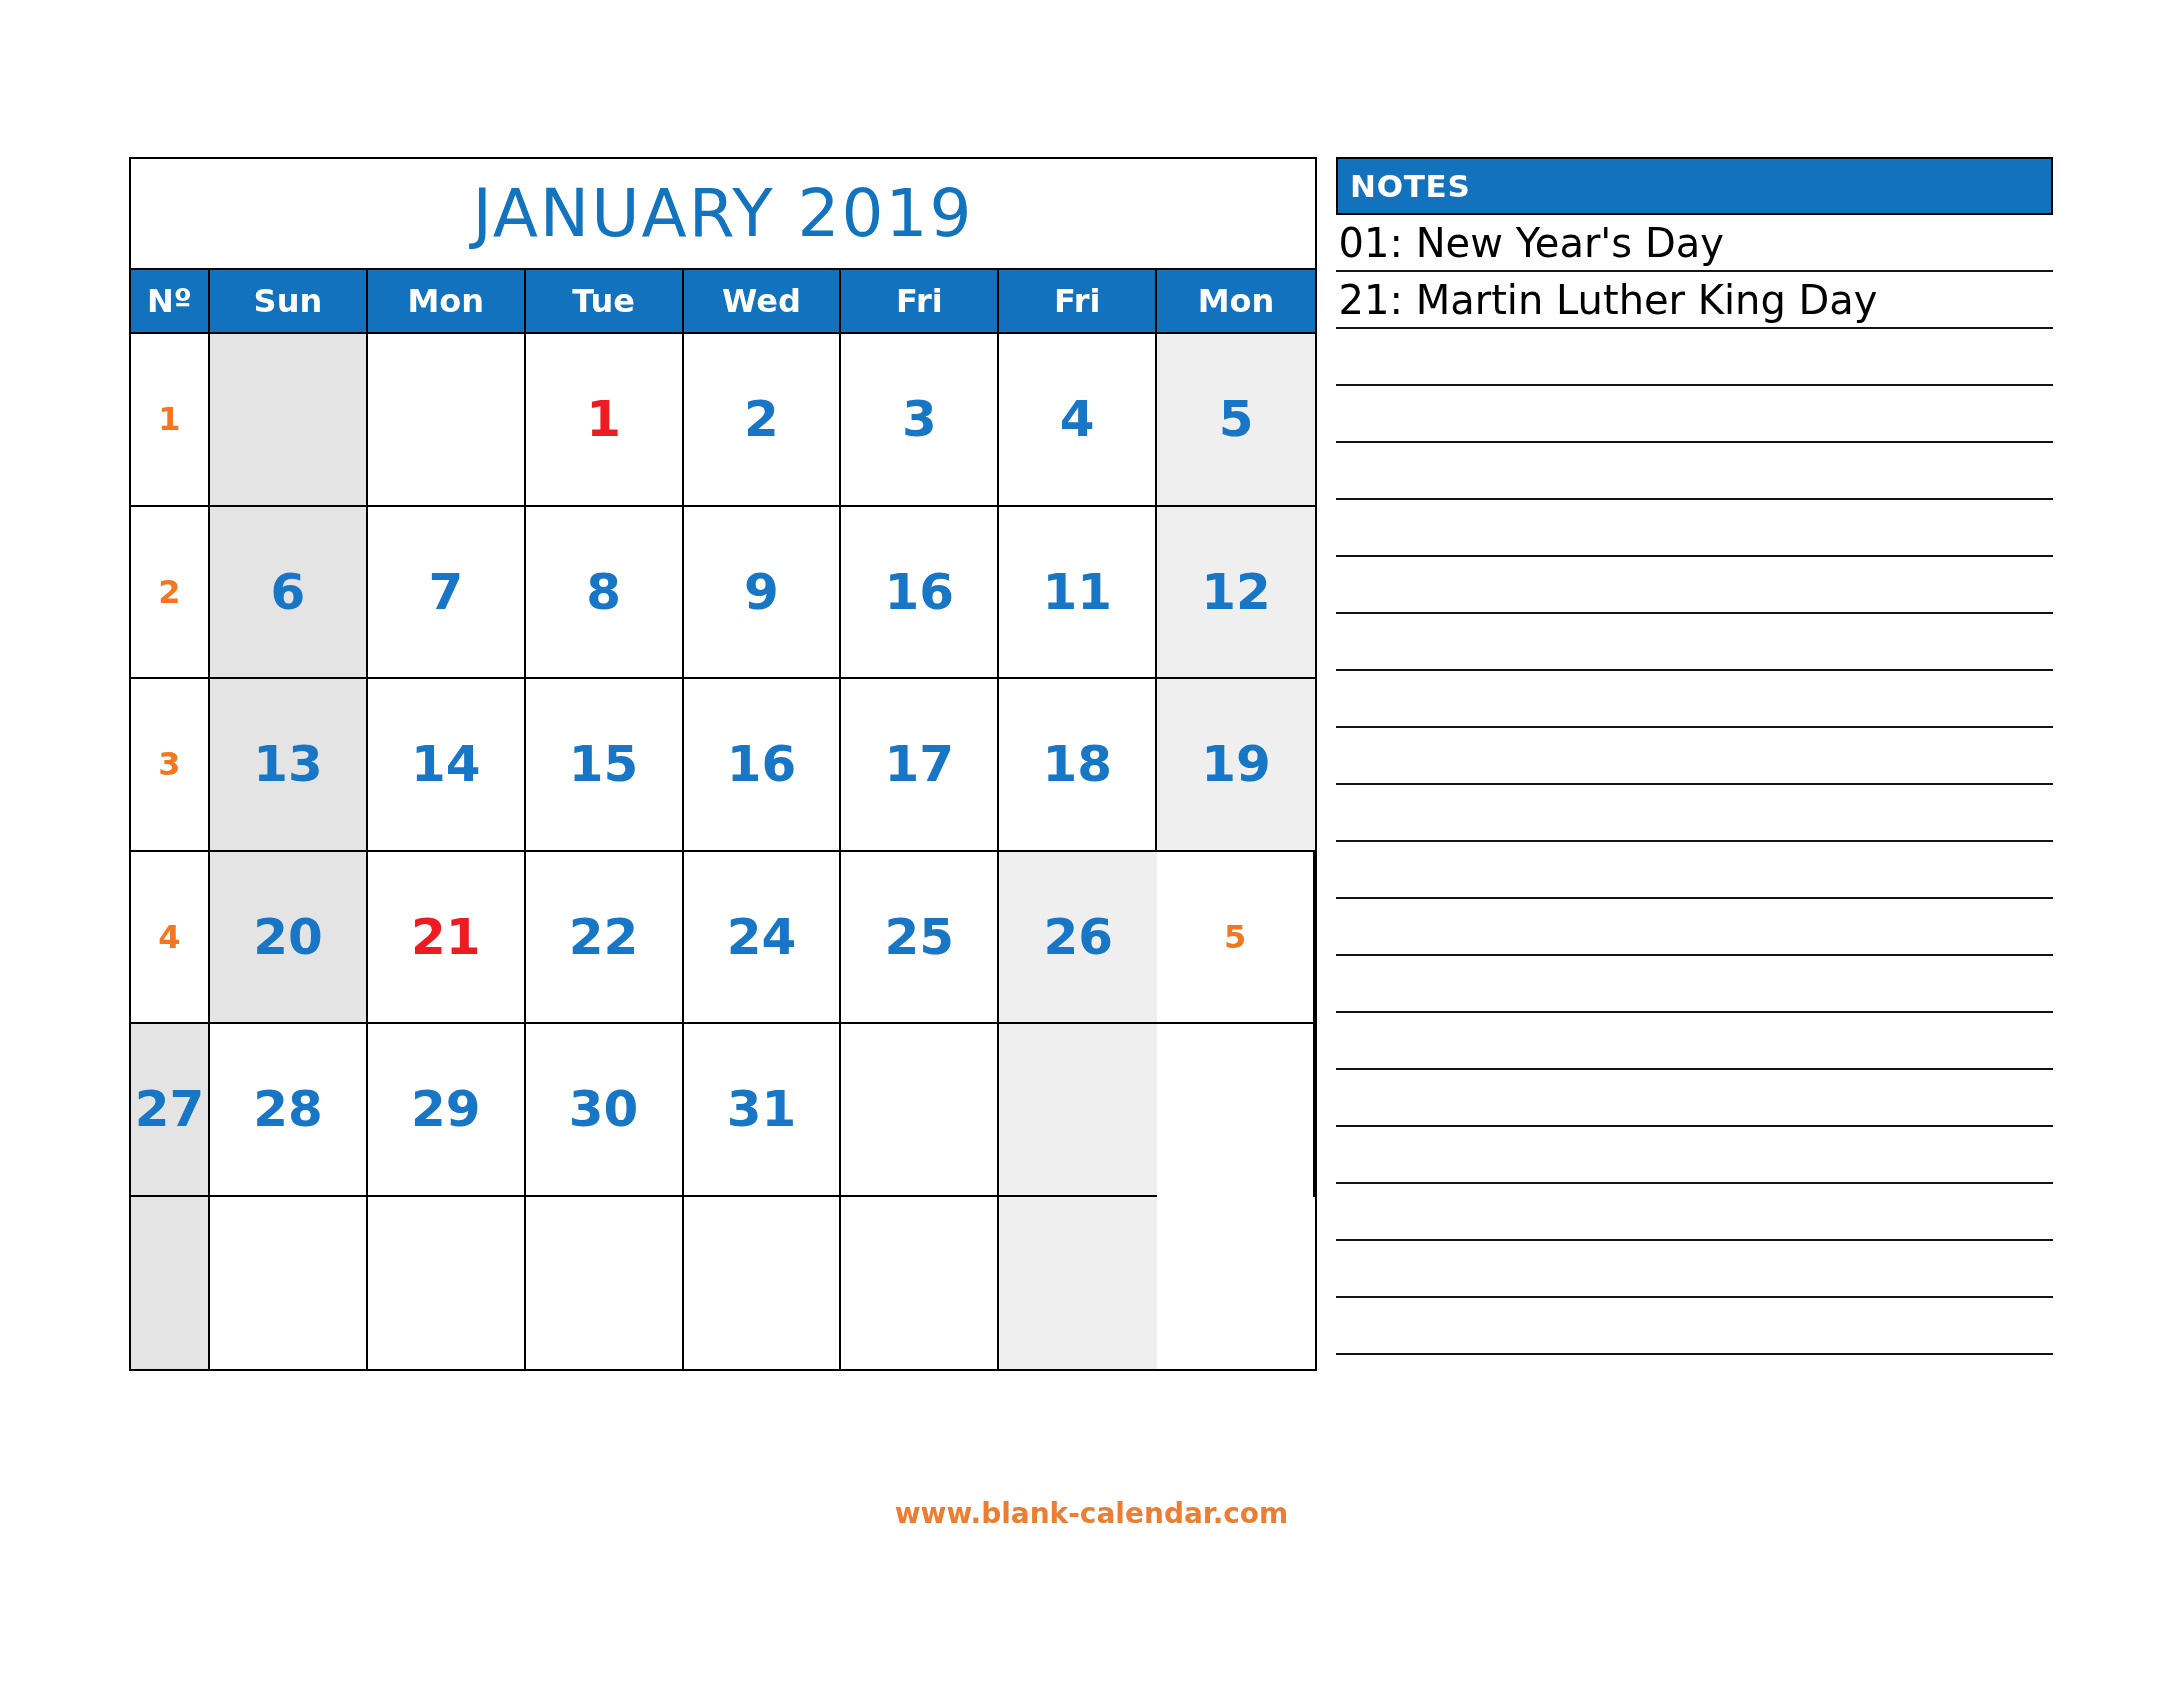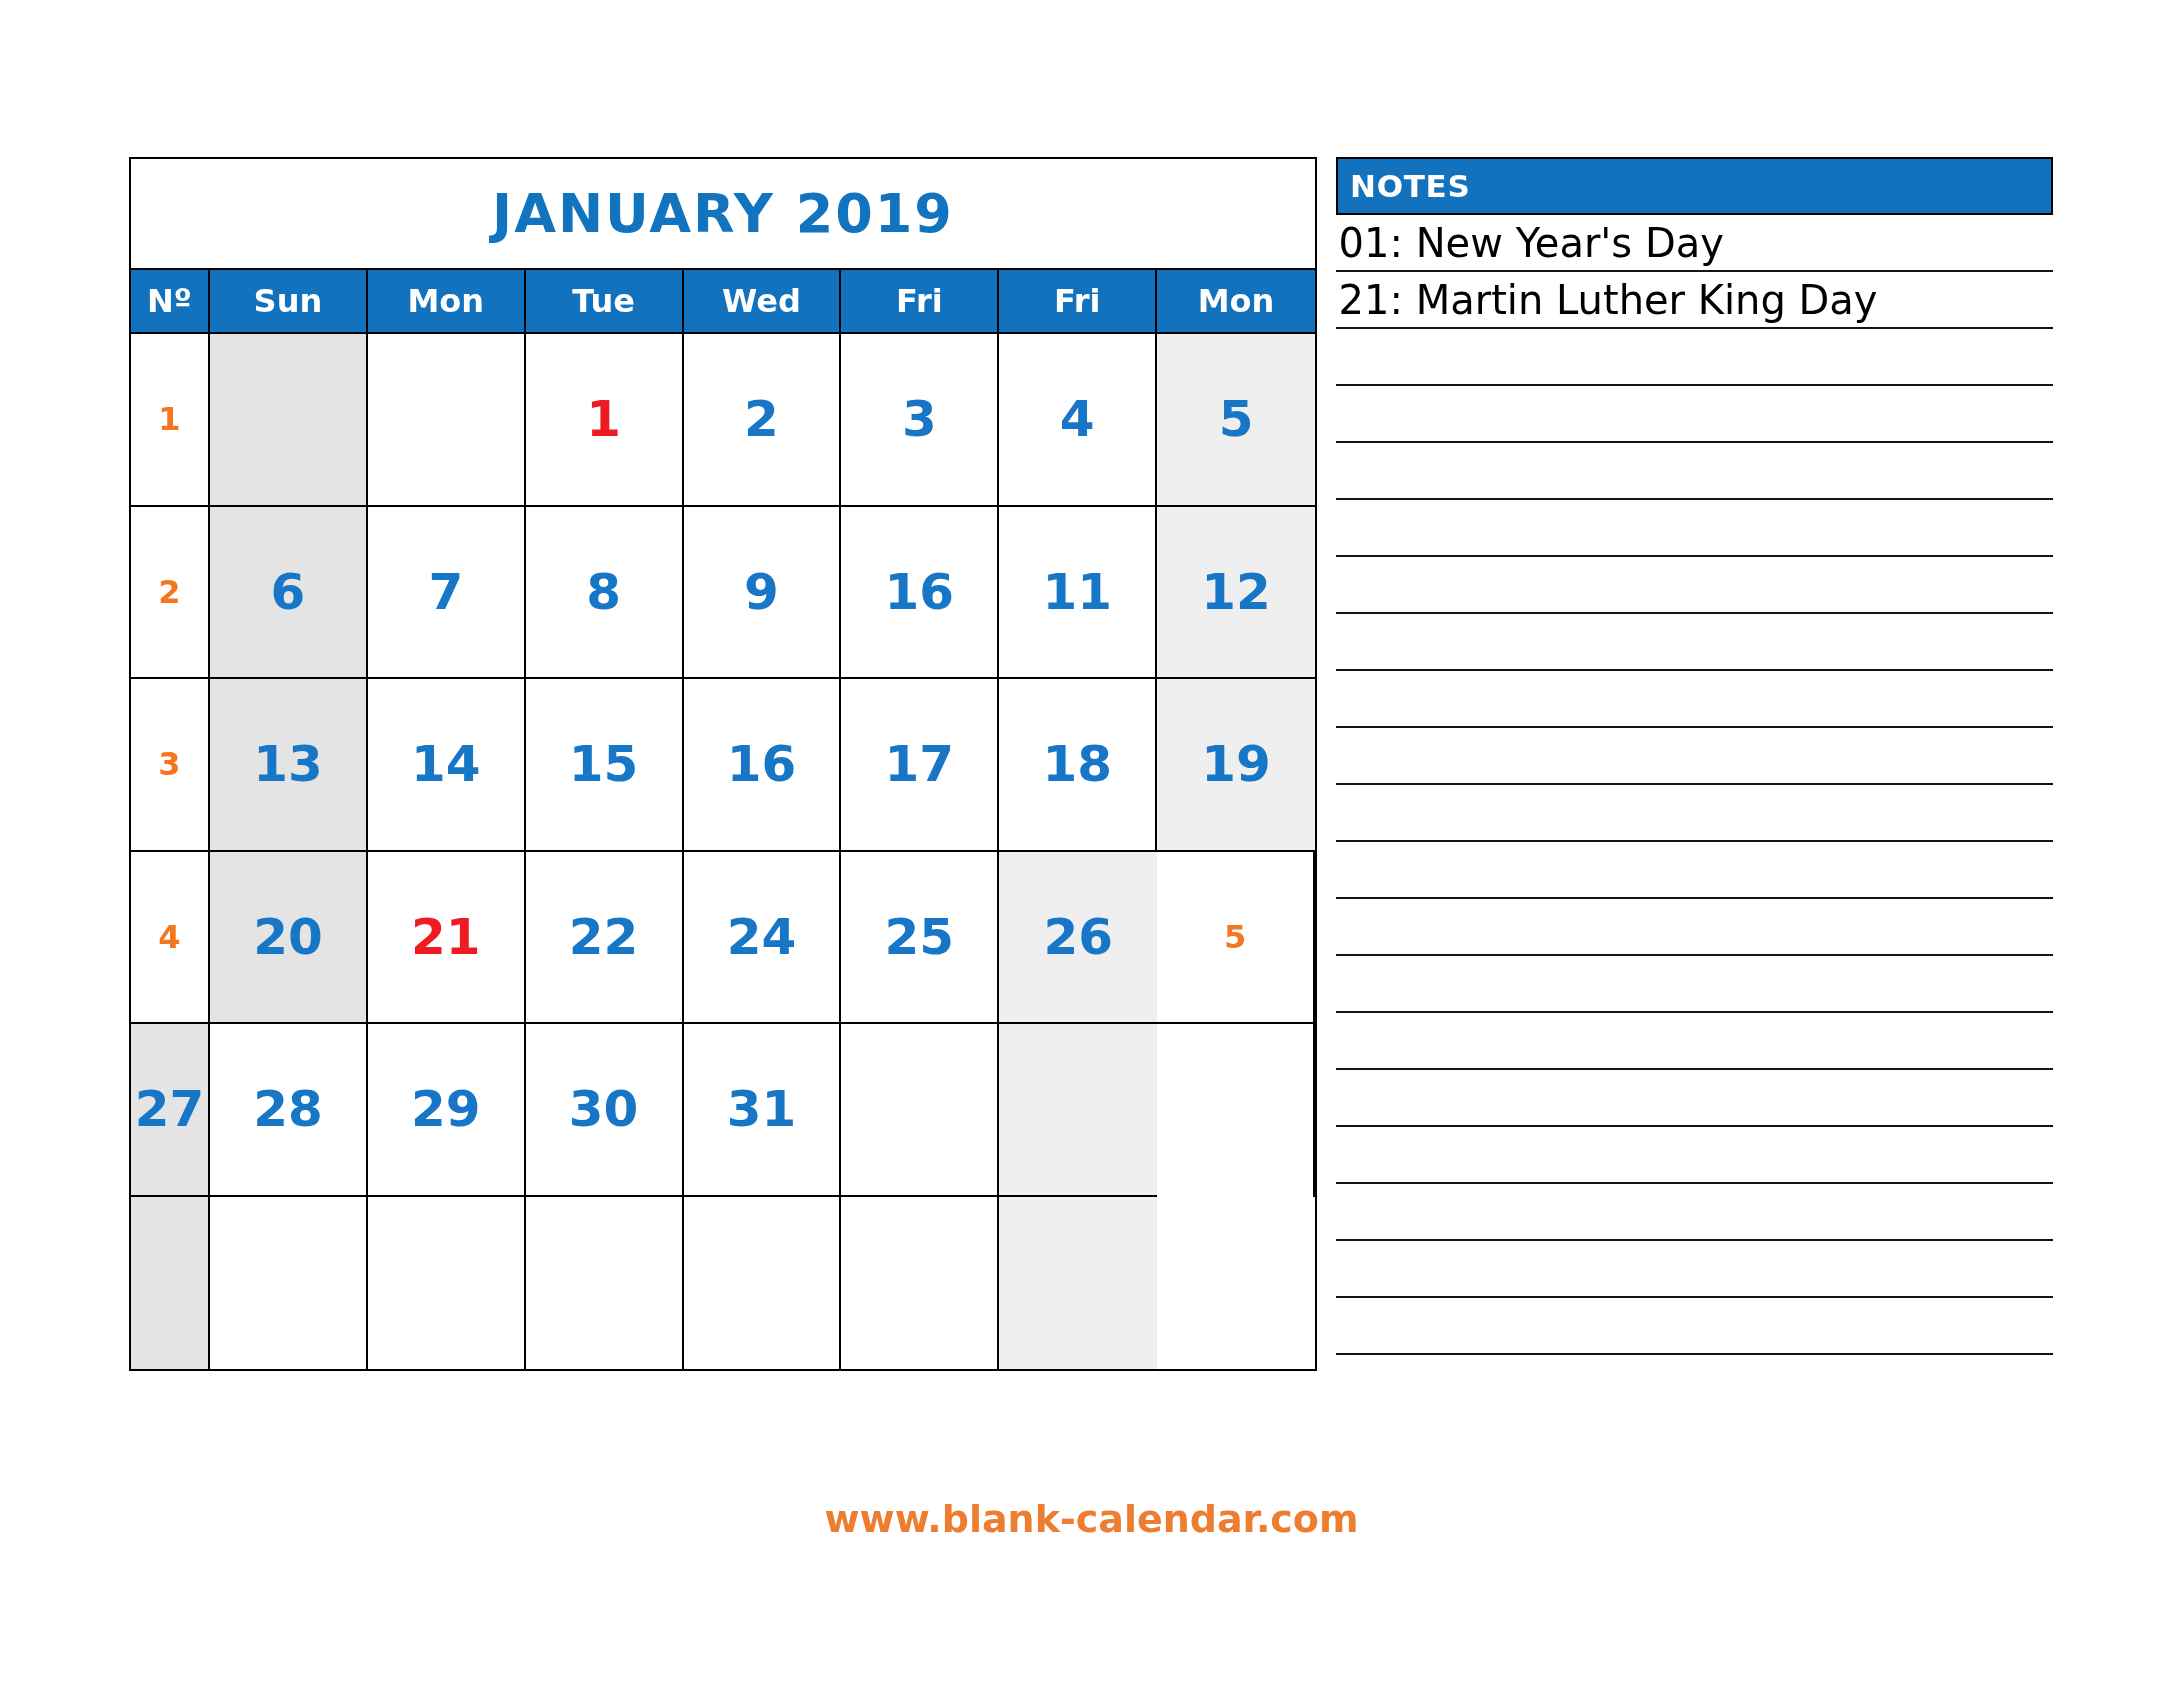--- a/index.html
+++ b/index.html
@@ -27,21 +27,21 @@
   .calendar {
     position:absolute; left:129px; top:157px;
     width:1188px; height:1214px;
     border:2.6px solid var(--grid-black);
     background:#fff;
     display:flex; flex-direction:column;
   }
   .cal-title {
     height:109px; flex:0 0 109px;
     display:flex; align-items:center; justify-content:center;
-    font-size:54px; font-weight:bold;
+    font-size:66px; font-weight:normal;
     color:var(--title-blue);
     letter-spacing:2px;
   }
   .cal-grid {
     flex:1;
     display:grid;
     grid-template-columns:79px repeat(7,1fr);
     grid-template-rows:64px repeat(6,1fr);
     border-top:2.6px solid var(--grid-black);
   }
@@ -84,21 +84,21 @@
     border-bottom:2px solid var(--line-black);
     display:flex; align-items:center;
     padding-left:2.6px;
     font-size:40px; color:#000000;
   }
 
   
   .footer {
     position:absolute; left:0; top:1497px; width:2183px;
     text-align:center;
-    font-size:38px; font-weight:bold;
+    font-size:28px; font-weight:bold;
     color:var(--footer-orange);
   }
 </style>
 </head>
 <body>
 
 <div class="calendar">
   <div class="cal-title">JANUARY 2019</div>
   <div class="cal-grid">
       <div class="cell hdr">Nº</div>

